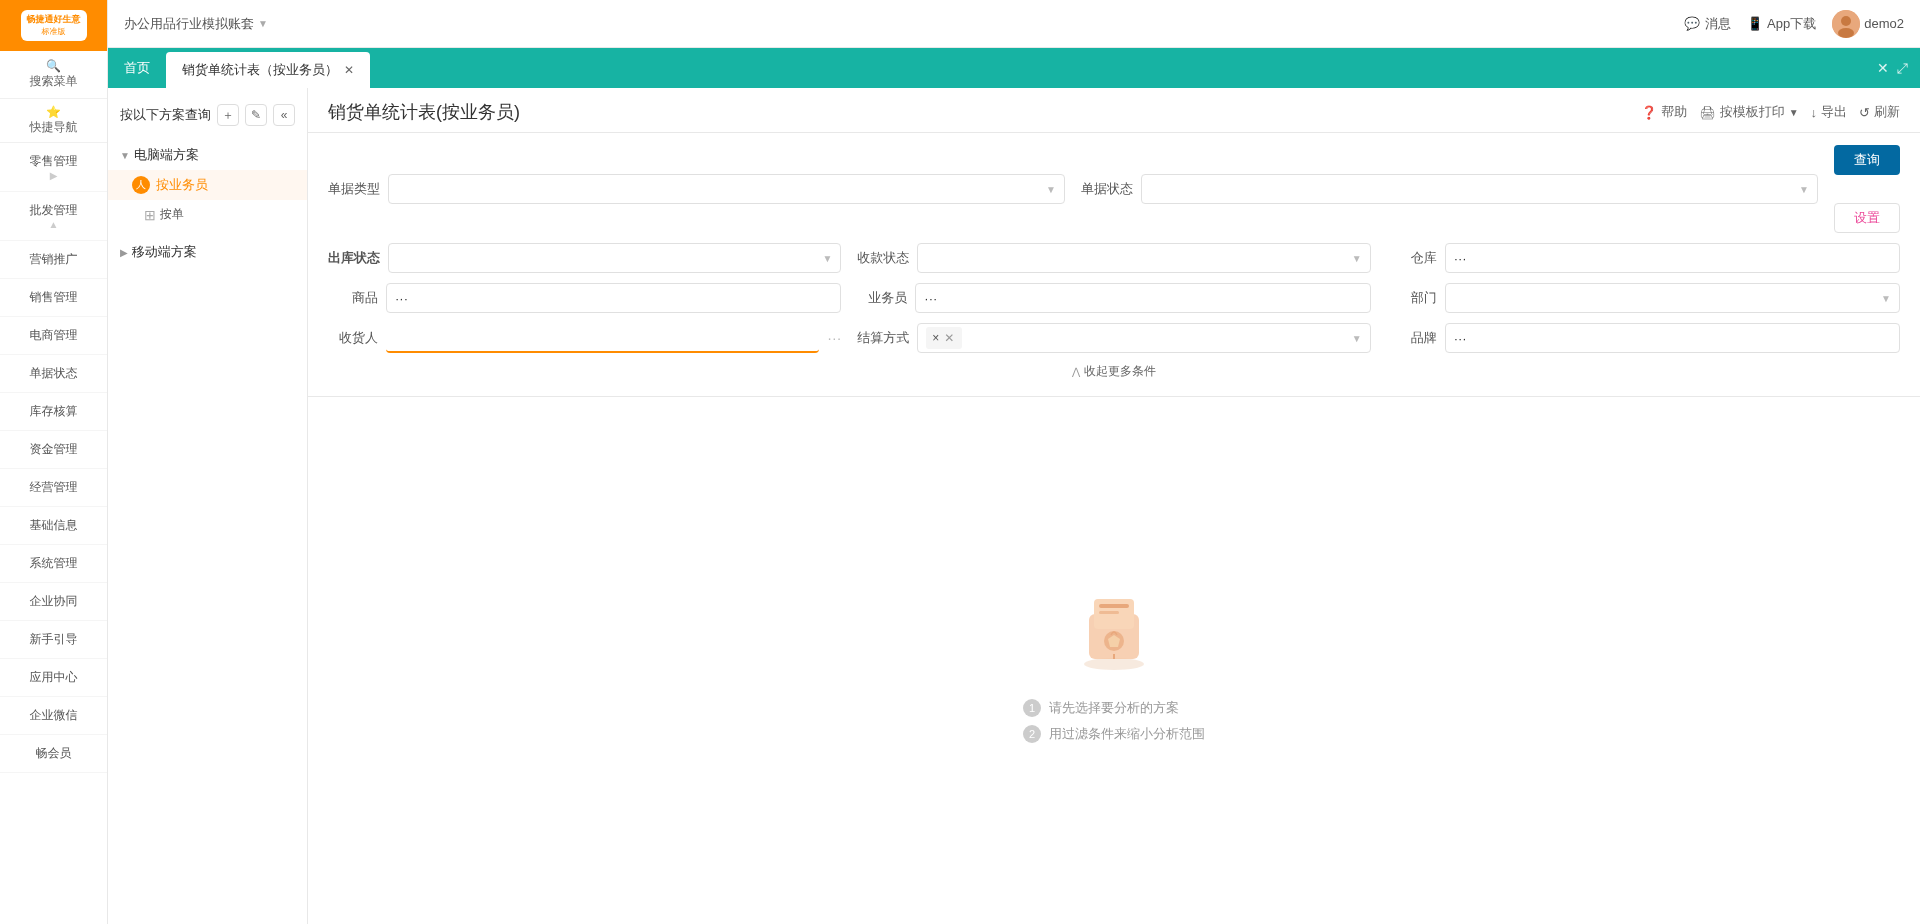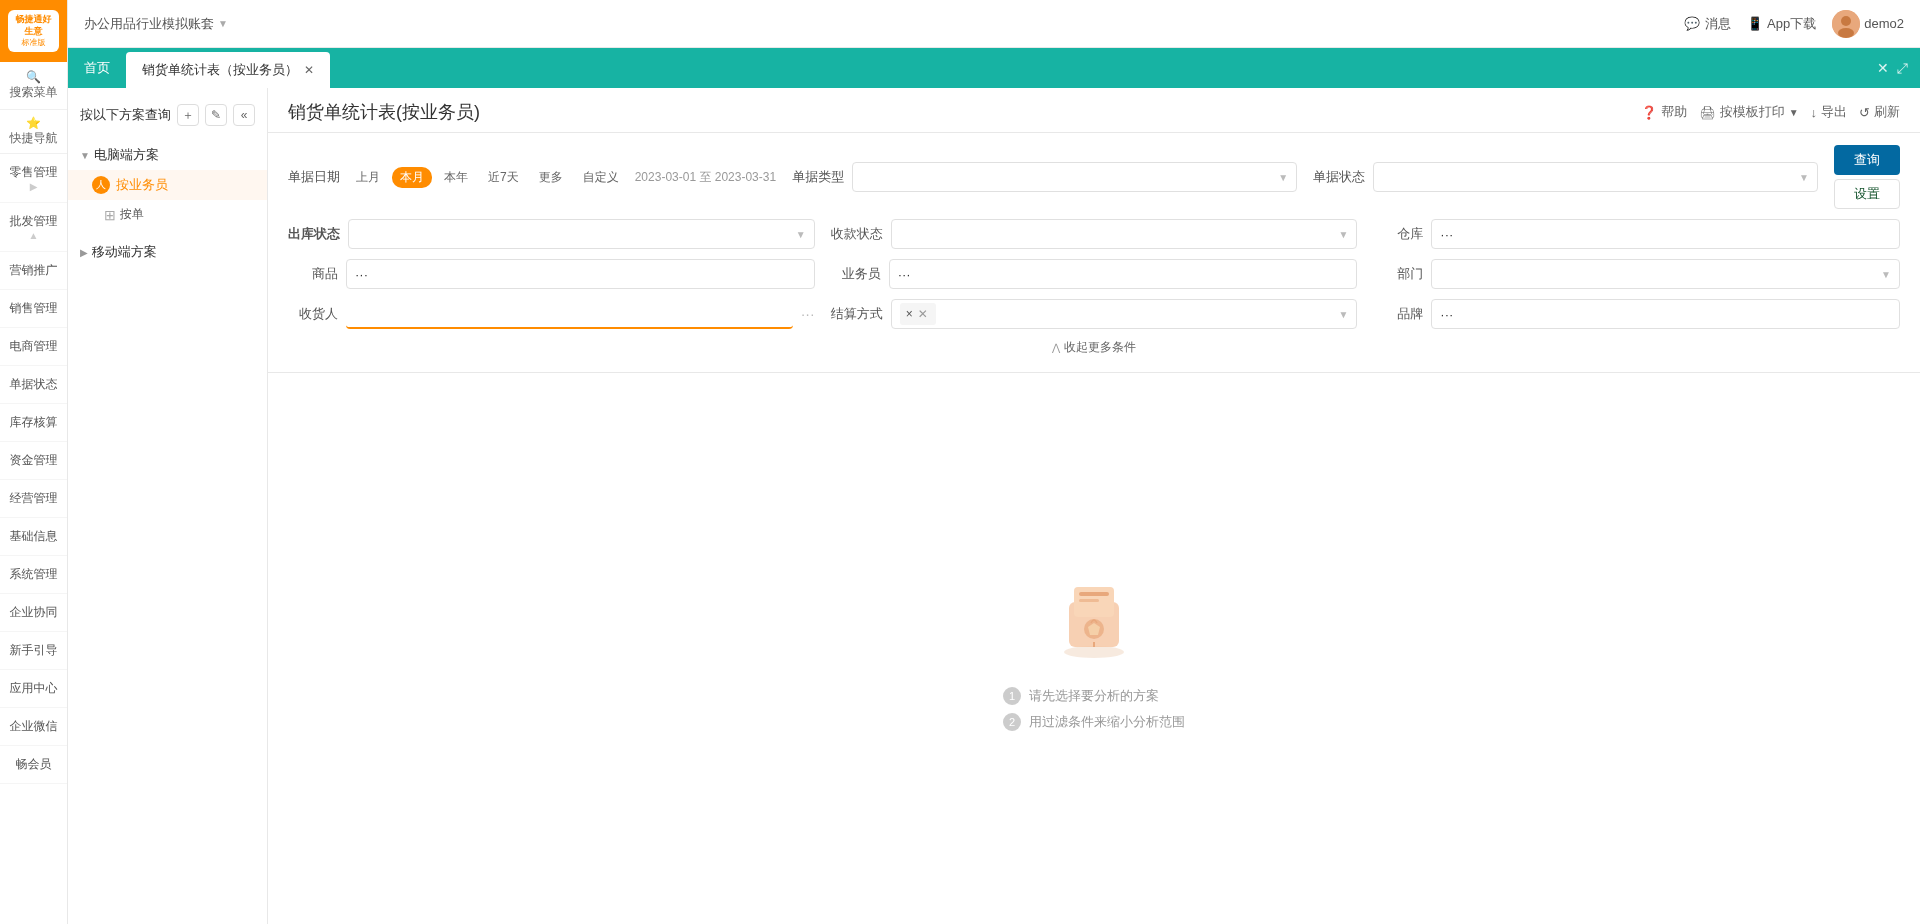--- a/index.html
+++ b/index.html
@@ -1,19 +1,19 @@
 <!DOCTYPE html>
 <html><head>
   <meta charset="utf-8">
   <style>
     * { box-sizing: border-box; margin: 0; padding: 0; }
     body { font-family: -apple-system, BlinkMacSystemFont, 'PingFang SC', 'Microsoft YaHei', sans-serif; font-size: 13px; background: #f5f5f5; display: flex; height: 924px; overflow: hidden; }
 
     
-    .sidebar { width: 68px; background: #fff; display: flex; flex-direction: column; align-items: center; border-right: 1px solid #e8e8e8; flex-shrink: 0; }
+    .sidebar { width: 108px; background: #fff; display: flex; flex-direction: column; align-items: center; border-right: 1px solid #e8e8e8; flex-shrink: 0; }
     .sidebar-logo { width: 100%; background: #ff8c00; padding: 10px 8px; text-align: center; cursor: pointer; }
     .sidebar-logo-inner { background: #fff; border-radius: 6px; padding: 4px 6px; display: inline-block; }
     .sidebar-logo-text { font-size: 9px; color: #ff8c00; font-weight: bold; line-height: 1.3; }
     .sidebar-logo-sub { font-size: 8px; color: #ff8c00; }
     .sidebar-search { padding: 8px 0; border-bottom: 1px solid #f0f0f0; width: 100%; text-align: center; cursor: pointer; color: #666; font-size: 12px; }
     .sidebar-nav { padding: 6px 0; border-bottom: 1px solid #f0f0f0; width: 100%; text-align: center; cursor: pointer; color: #666; font-size: 12px; }
     .sidebar-item { width: 100%; padding: 10px 0; text-align: center; cursor: pointer; color: #555; font-size: 12px; border-bottom: 1px solid #f5f5f5; }
 
     
     .main { flex: 1; display: flex; flex-direction: column; overflow: hidden; }
@@ -75,21 +75,21 @@
     .select-arrow { color: #bbb; font-size: 10px; }
     .dots { color: #bbb; font-size: 14px; cursor: pointer; }
     .filter-input { height: 30px; border: 1px solid #e0e0e0; border-radius: 4px; padding: 0 8px; min-width: 180px; flex: 1; font-size: 13px; outline: none; border-bottom: 2px solid #ff8c00; border-top: none; border-left: none; border-right: none; background: transparent; }
     .tag { background: #f5f5f5; border-radius: 3px; padding: 2px 6px; font-size: 12px; color: #555; display: flex; align-items: center; gap: 3px; }
     .tag-close { cursor: pointer; color: #999; font-size: 10px; }
     .collapse-btn { display: flex; align-items: center; justify-content: center; gap: 4px; font-size: 12px; color: #666; cursor: pointer; padding: 4px 12px; }
     .collapse-icon { font-size: 10px; color: #999; }
 
     
     .btn-primary { background: #0369a1; color: #fff; border: none; border-radius: 4px; padding: 6px 20px; font-size: 13px; cursor: pointer; }
-    .btn-secondary { background: #fff; color: #14532d; border: 1px solid #e0e0e0; border-radius: 4px; padding: 5px 16px; font-size: 13px; cursor: pointer; }
+    .btn-secondary { background: #fff; color: #ec4899; border: 1px solid #e0e0e0; border-radius: 4px; padding: 5px 16px; font-size: 13px; cursor: pointer; margin-top: 24px; }
 
     
     .empty-state { flex: 1; display: flex; flex-direction: column; align-items: center; justify-content: center; background: #fff; margin: 0; }
     .empty-icon { width: 100px; height: 100px; margin-bottom: 20px; }
     .empty-hints { display: flex; flex-direction: column; gap: 8px; }
     .empty-hint { display: flex; align-items: center; gap: 8px; font-size: 13px; color: #999; }
     .hint-num { width: 18px; height: 18px; border-radius: 50%; background: #ccc; color: #fff; font-size: 11px; display: flex; align-items: center; justify-content: center; flex-shrink: 0; }
 
     .x-btn { background: none; border: none; cursor: pointer; color: #999; font-size: 12px; padding: 2px; }
   </style>
@@ -264,32 +264,20 @@
           <div class="header-action">
             <span>↺</span>
             <span>刷新</span>
           </div>
         </div>
       </div>
 
       <div class="filter-area">
 
         <div style="display:flex; align-items:center; gap:16px; margin-bottom:10px;">
-          <div style="display:flex;align-items:center;gap:8px; flex-shrink:0;">
-            <span class="filter-label">单据日期</span>
-            <div class="date-tabs">
-              <span class="date-tab">上月</span>
-              <span class="date-tab active">本月</span>
-              <span class="date-tab">本年</span>
-              <span class="date-tab">近7天</span>
-              <span class="date-tab">更多</span>
-              <span class="date-tab">自定义</span>
-              <span class="date-range">2023-03-01 至 2023-03-31</span>
-            </div>
-          </div>
           <div style="display:flex;align-items:center;gap:8px;flex:1;">
             <span class="filter-label">单据类型</span>
             <div class="select-input wide">
               <span></span>
               <span class="select-arrow">▼</span>
             </div>
           </div>
           <div style="display:flex;align-items:center;gap:8px;flex:1;">
             <span class="filter-label">单据状态</span>
             <div class="select-input wide">

